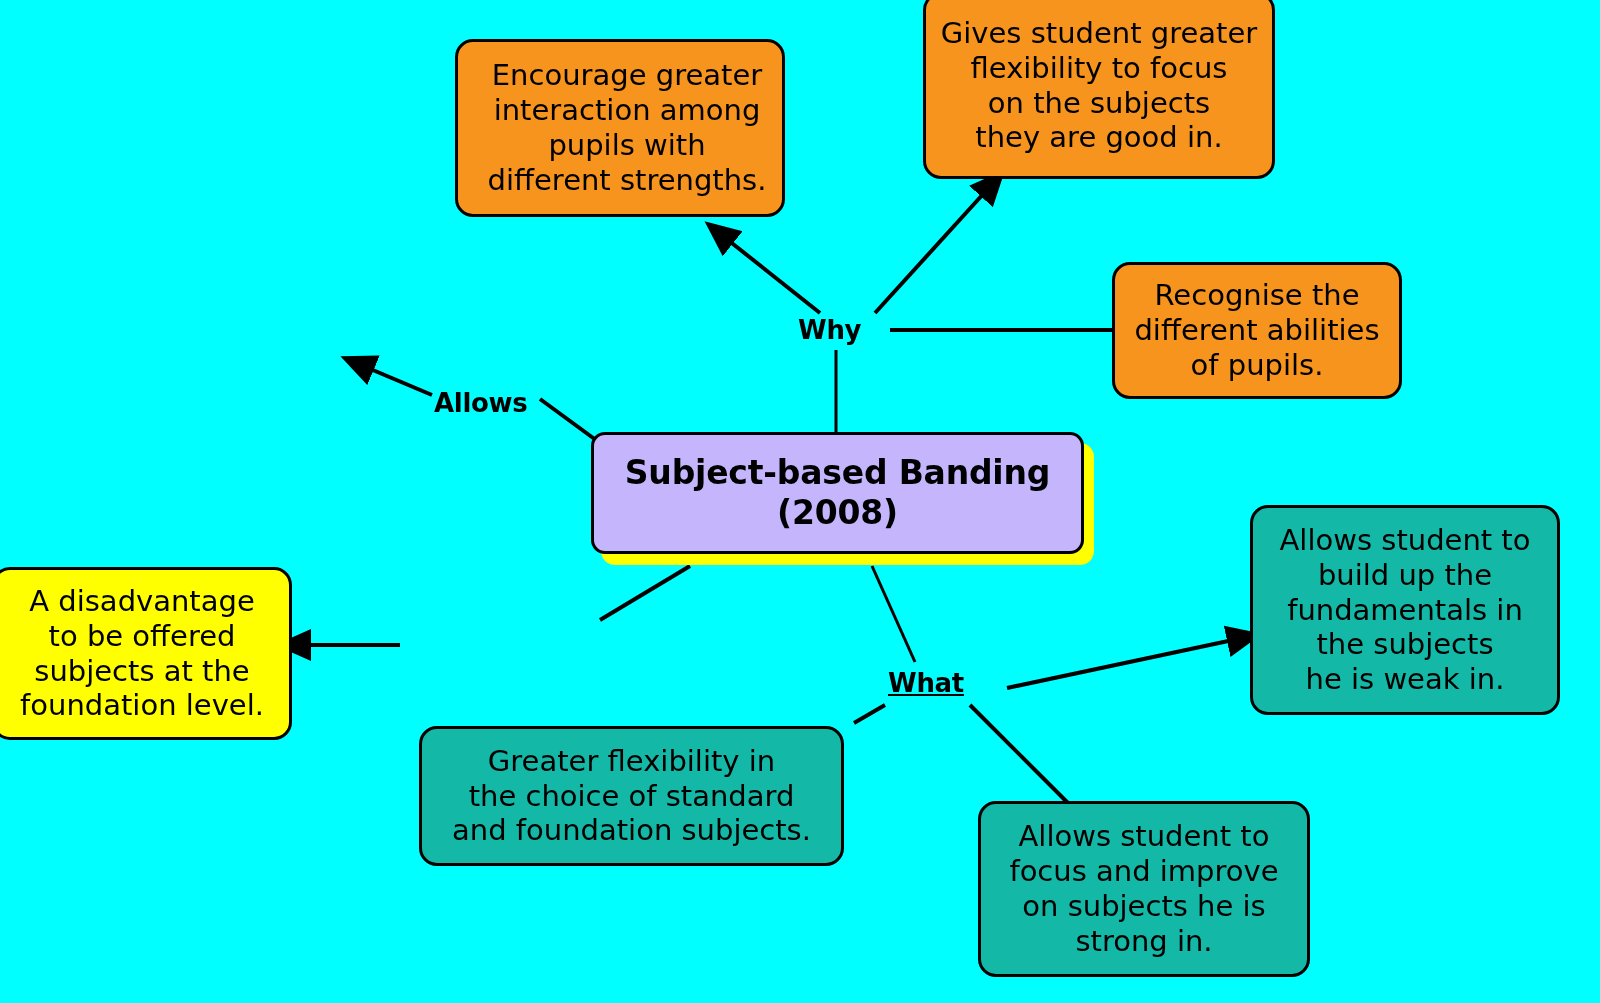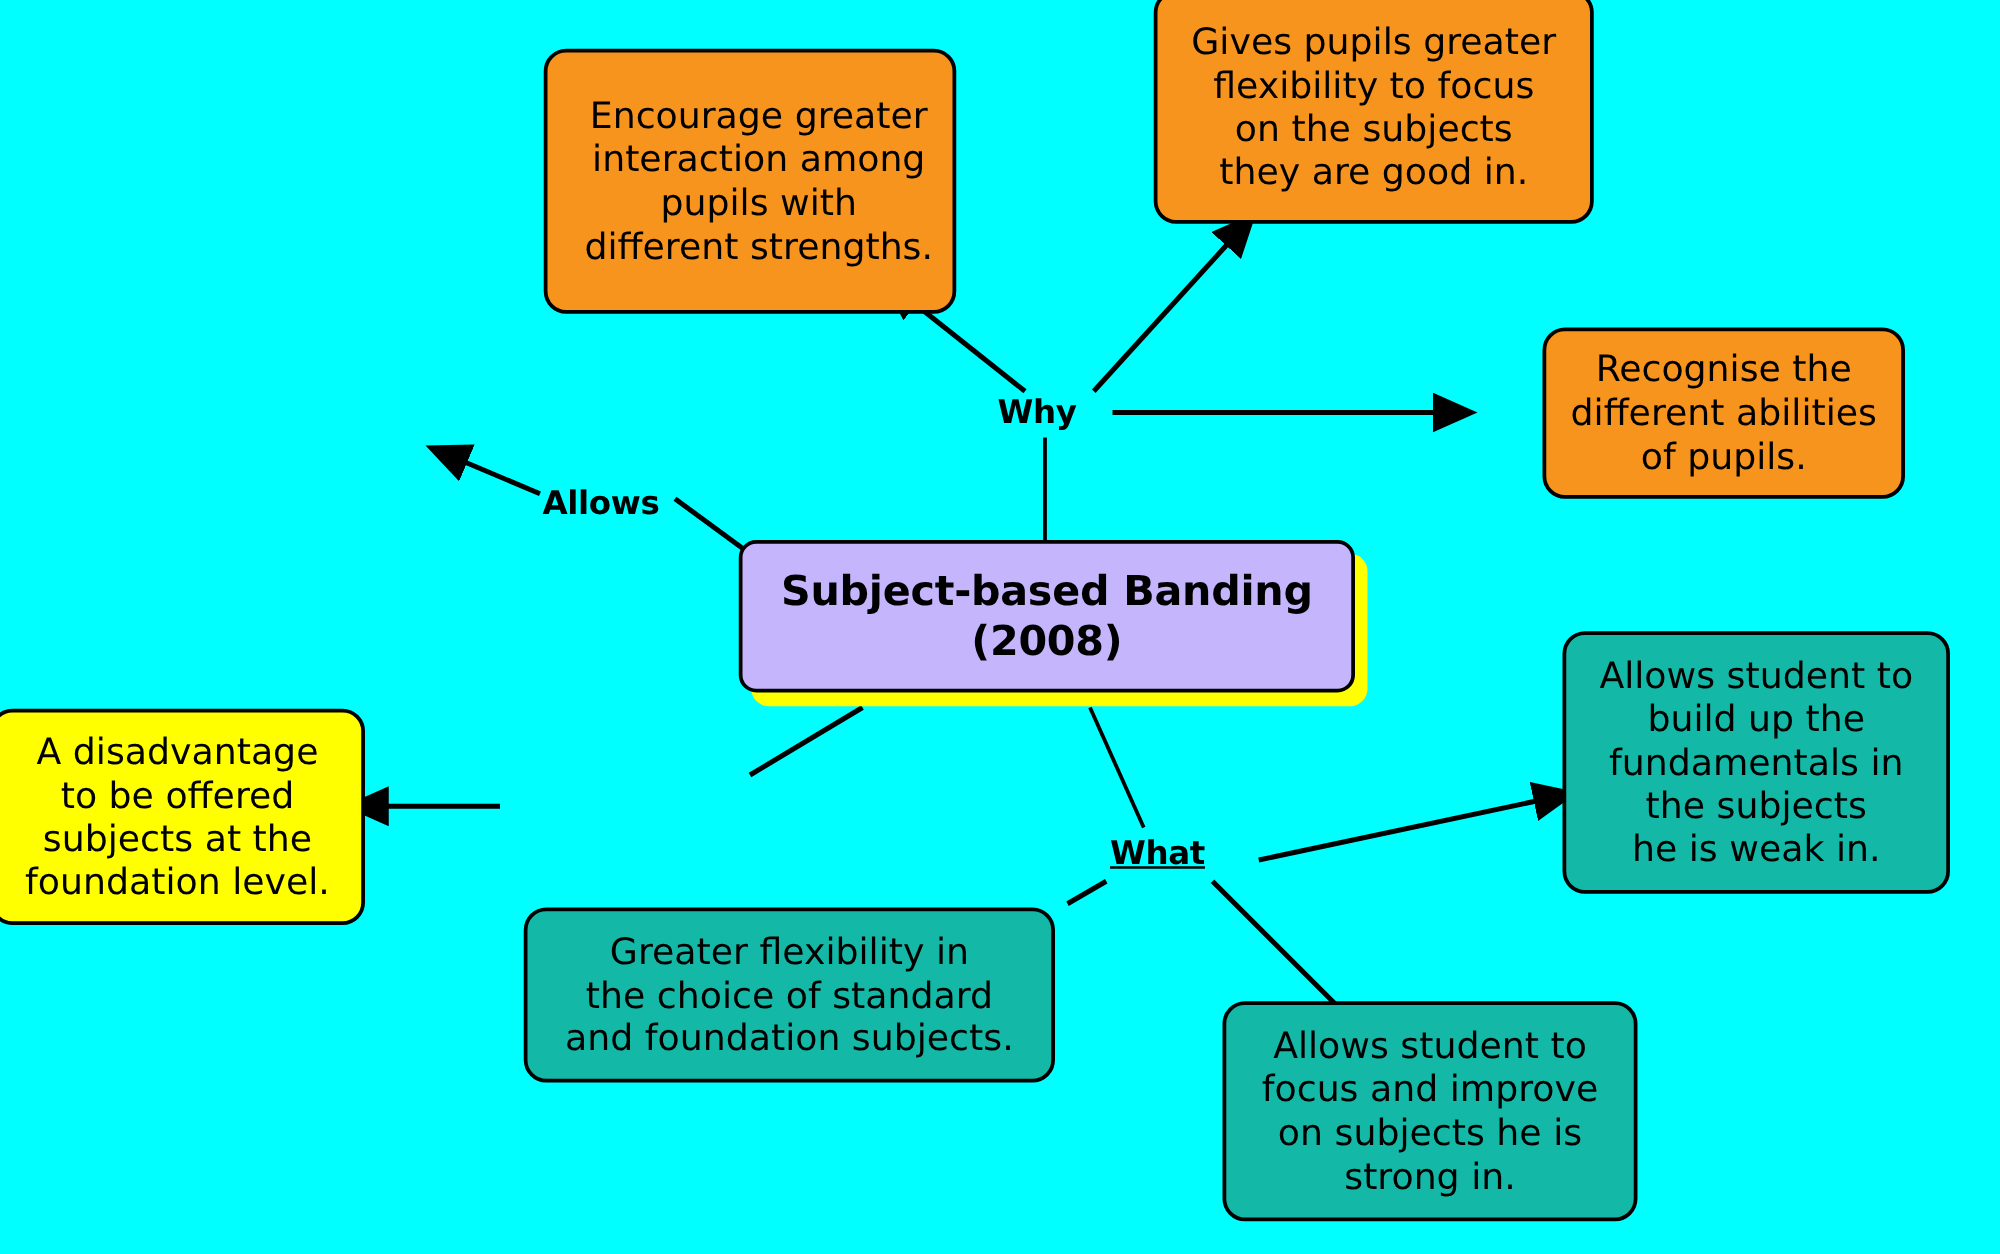--- a/index.html
+++ b/index.html
@@ -96,35 +96,35 @@
 
     <line x1="872" y1="566" x2="915" y2="662" stroke="#000" stroke-width="3"></line>
 
     <line x1="1007" y1="688" x2="1233" y2="640" stroke="#000" stroke-width="4" marker-end="url(#arrow)"></line>
 
     <line x1="885" y1="705" x2="854" y2="723" stroke="#000" stroke-width="4"></line>
 
     <line x1="970" y1="705" x2="1070" y2="805" stroke="#000" stroke-width="4"></line>
   </svg>
 
-  <div class="node orange" style="left:435px; top:39px; width:330px; height:212px;padding-left:24px;">
+  <div class="node orange" style="left:455px; top:39px; width:330px; height:178px;padding-left:24px;">
     <span>Encourage greater
 interaction among
 pupils with
 different strengths.</span>
   </div>
 
   <div class="node orange" style="left:923px; top:-8px; width:352px; height:187px;">
-    <span>Gives pupils greater
+    <span>Gives student greater
 flexibility to focus
 on the subjects
 they are good in.</span>
   </div>
 
-  <div class="node orange" style="left:1234px; top:262px; width:290px; height:137px;">
+  <div class="node orange" style="left:1112px; top:262px; width:290px; height:137px;">
     <span>Recognise the
 different abilities
 of pupils.</span>
   </div>
 
 
   <div class="node yellow" style="left:-8px; top:567px; width:300px; height:173px;">
     <span>A disadvantage
 to be offered
 subjects at the

